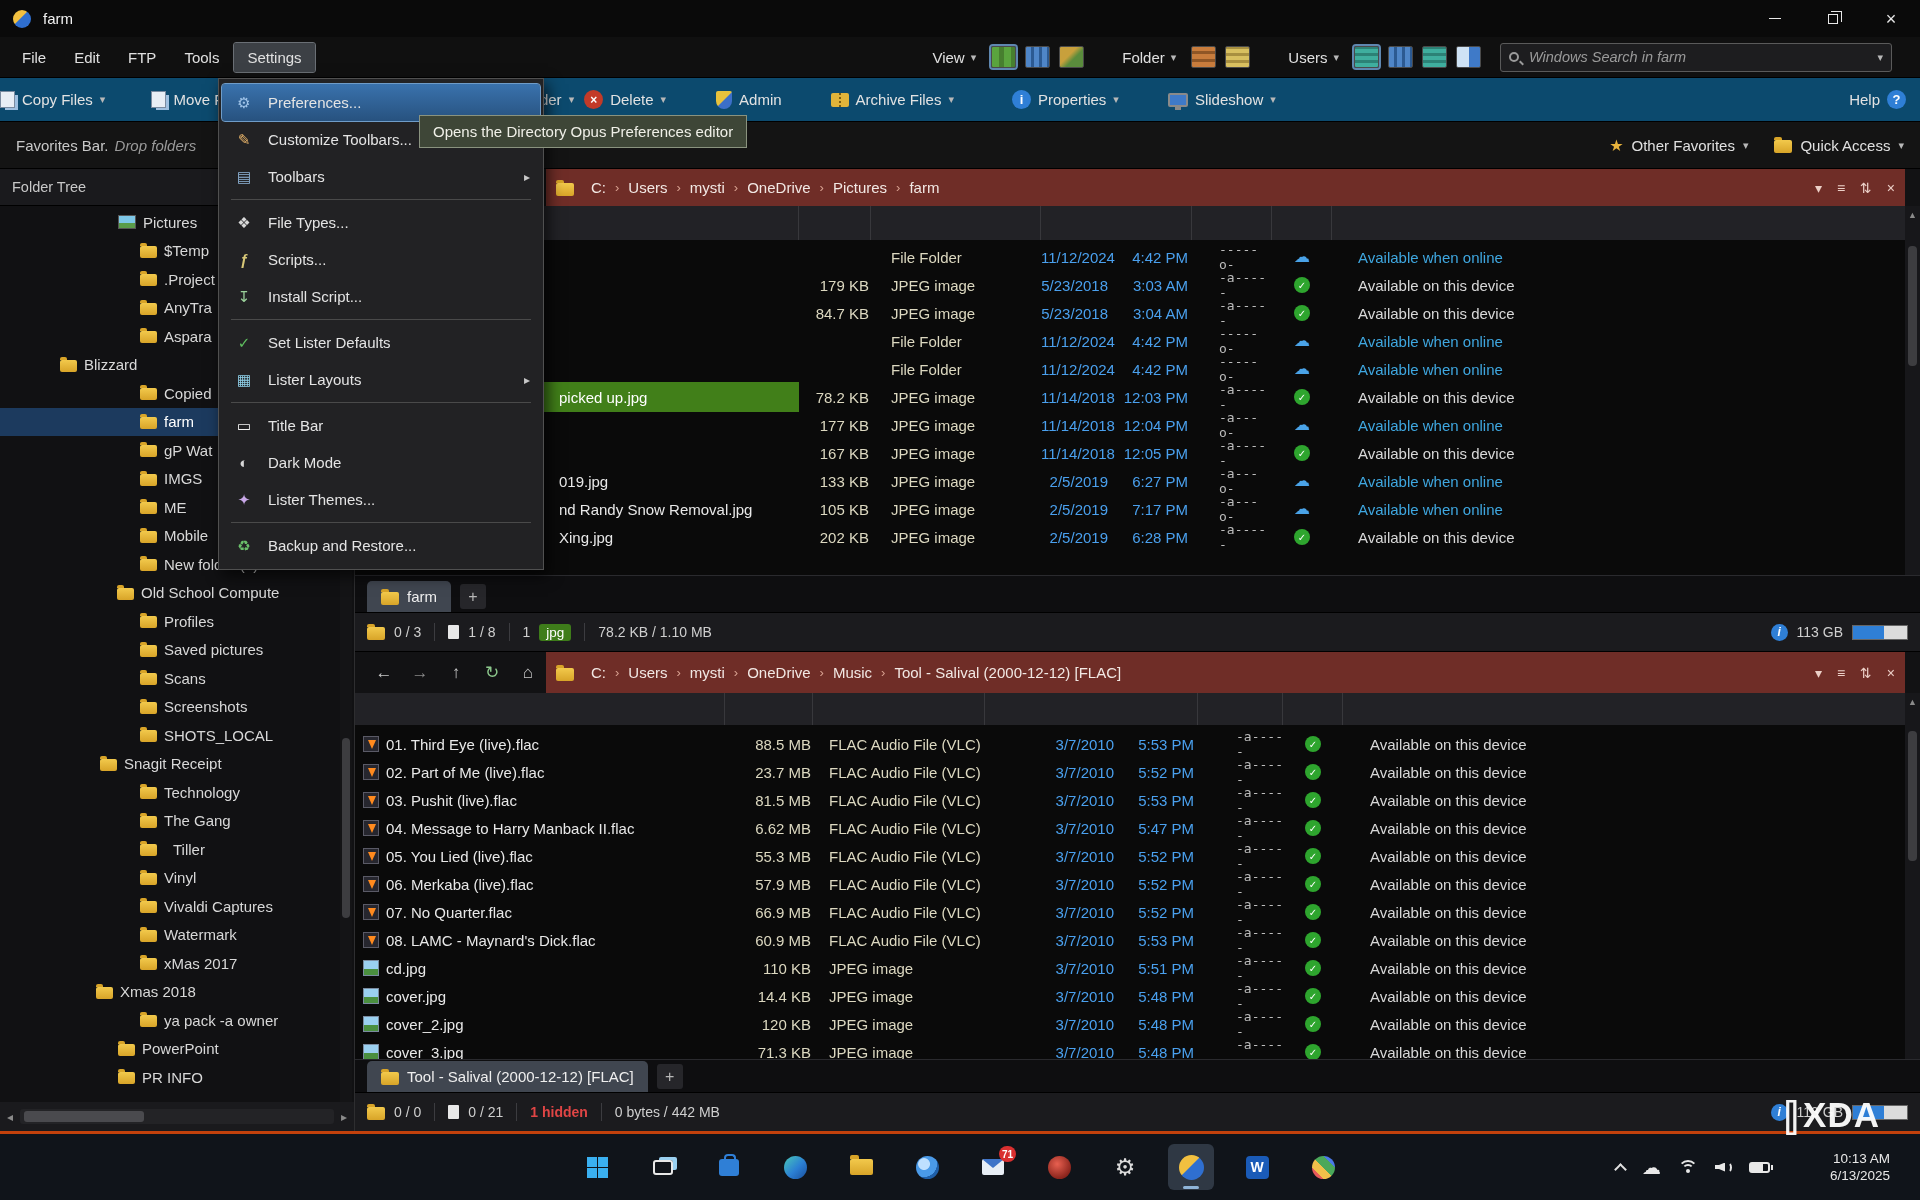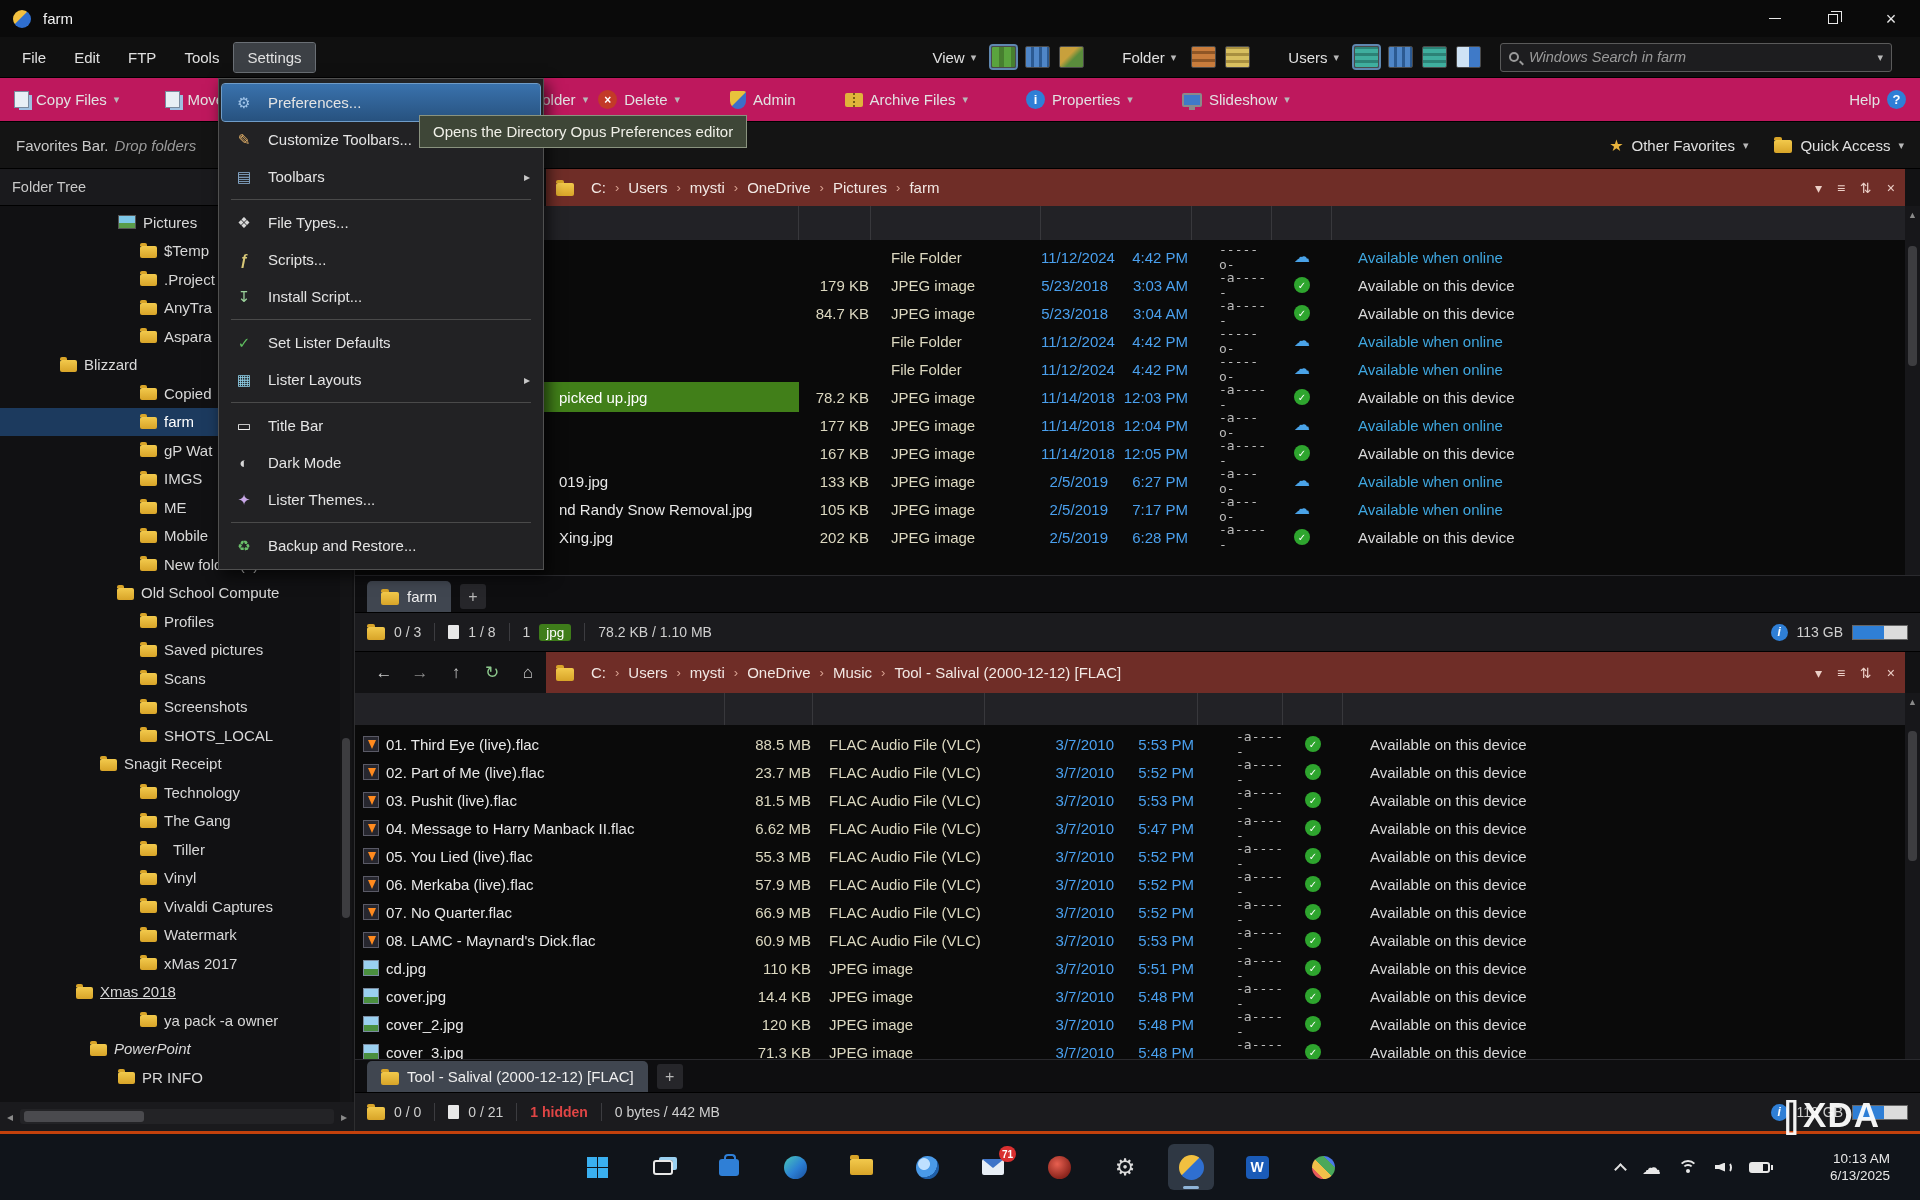--- a/index.html
+++ b/index.html
@@ -36,21 +36,21 @@
   .list-yellow{background:repeating-linear-gradient(0deg,#d8c060 0 4px,#a89040 4px 7px);}
   .lines-teal{background:repeating-linear-gradient(0deg,#3fae9e 0 4px,#2c8276 4px 7px);}
   .split-blue{background:linear-gradient(90deg,#cfe3f5 50%,#3f7ac8 50%);}
   #searchbox{width:392px;height:29px;background:#1d1d1f;border:1px solid #5a5a5a;border-radius:3px;display:flex;align-items:center;padding:0 8px;margin-left:10px;}
   #searchbox input{flex:1;background:transparent;border:none;outline:none;color:#c8c8c8;font-size:14.5px;font-style:italic;font-family:inherit;margin:0 8px;}
   #searchbox input::placeholder{color:#9a9a9a;}
   .search-ic{width:10px;height:10px;border:2px solid #9a9a9a;border-radius:50%;position:relative;display:block;}
   .search-ic::after{content:"";position:absolute;left:8px;top:8px;width:5px;height:2px;background:#9a9a9a;transform:rotate(45deg);}
 
   
-  #toolbar{position:absolute;left:0;top:78px;width:1920px;height:44px;background:#be185d;border-bottom:1px solid #000;display:flex;align-items:center;padding-left:14px;color:#e2e2e2;font-size:15px;justify-content:center;}
+  #toolbar{position:absolute;left:0;top:78px;width:1920px;height:44px;background:#0c4a6e;border-bottom:1px solid #000;display:flex;align-items:center;color:#e2e2e2;font-size:15px;justify-content:center;}
   .tb-btn{display:flex;align-items:center;gap:7px;white-space:nowrap;}
   .pages-icon{width:15px;height:17px;background:#e8eef5;border:1px solid #7a8ba0;box-shadow:4px 3px 0 -1px #9fc0e0;display:block;}
   .delete-icon{width:19px;height:19px;border-radius:50%;background:#c33a28;color:#fff;font-size:12px;display:flex;align-items:center;justify-content:center;font-weight:bold;}
   .admin-icon{width:16px;height:18px;background:linear-gradient(135deg,#e8c23c 48%,#3c6fc8 52%);border-radius:2px 2px 8px 8px;display:block;}
   .archive-icon{width:18px;height:14px;background:#e0b43a;border-radius:2px;position:relative;display:block;}
   .archive-icon::after{content:"";position:absolute;left:8px;top:0;width:2px;height:14px;background:repeating-linear-gradient(0deg,#7a5c14 0 2px,#e0b43a 2px 4px);}
   .circle-blue{width:19px;height:19px;border-radius:50%;background:#2f7fd6;color:#fff;font-size:13px;font-weight:bold;display:flex;align-items:center;justify-content:center;}
   .slideshow-icon{width:20px;height:14px;background:#3f7ac8;border:2px solid #8a8a8a;border-radius:2px;position:relative;display:block;}
   .slideshow-icon::after{content:"";position:absolute;left:5px;bottom:-5px;width:6px;height:3px;background:#8a8a8a;}
   .folder-glyph{width:18px;height:13px;background:linear-gradient(#f2c94c,#d8a428);border-radius:2px;position:relative;display:block;margin-top:3px;}
@@ -448,29 +448,29 @@
             <span>Vivaldi Captures</span>
           </div>
           <div class="tree-item" style="padding-left: 140px;">
             <span class="tfold"></span>
             <span>Watermark</span>
           </div>
           <div class="tree-item" style="padding-left: 140px;">
             <span class="tfold"></span>
             <span>xMas 2017</span>
           </div>
-          <div class="tree-item" style="padding-left: 76px; text-decoration: underline;">
+          <div class="tree-item" style="padding-left: 96px;">
             <span class="tfold"></span>
             <span>Xmas 2018</span>
           </div>
           <div class="tree-item" style="padding-left: 140px;">
             <span class="tfold"></span>
             <span>ya pack -a owner</span>
           </div>
-          <div class="tree-item" style="padding-left: 90px; font-style: italic;">
+          <div class="tree-item" style="padding-left: 118px;">
             <span class="tfold"></span>
             <span>PowerPoint</span>
           </div>
           <div class="tree-item" style="padding-left: 118px;">
             <span class="tfold"></span>
             <span>PR INFO</span>
           </div>
         </div>
       <div id="tree-vscroll">
           <div class="thumb-v"></div>

